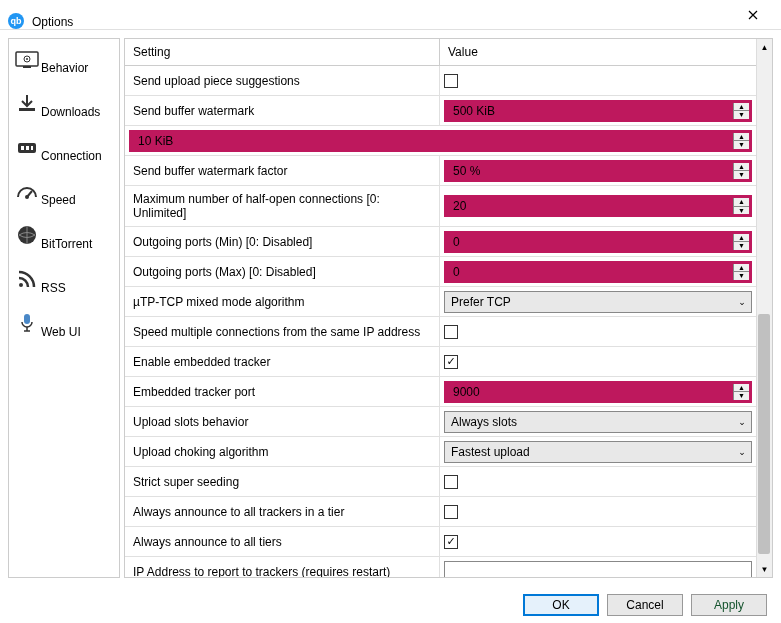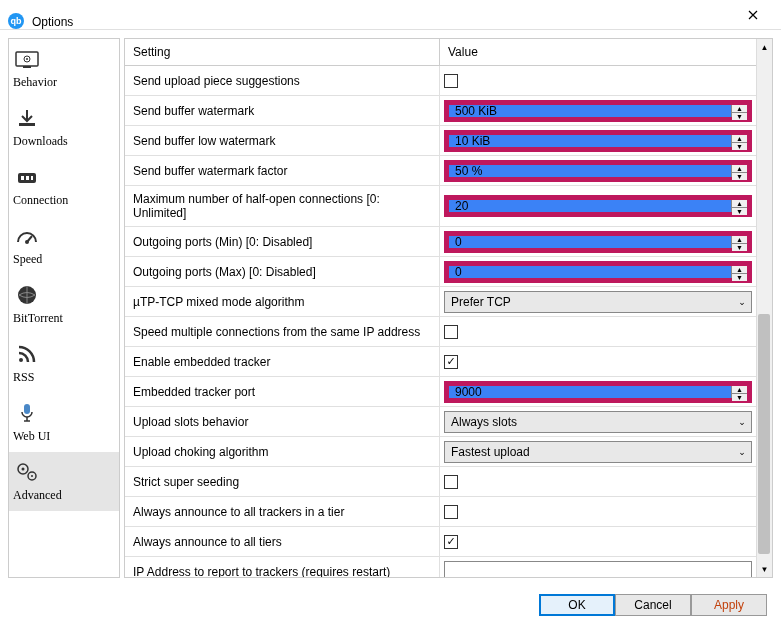--- a/index.html
+++ b/index.html
@@ -6,59 +6,59 @@
 body { font-family: "Segoe UI", Tahoma, sans-serif; font-size: 12px; background: #fff; width: 781px; height: 623px; overflow: hidden; }
 
 .titlebar { height: 30px; display: flex; align-items: flex-end; padding: 0 8px; border-bottom: 1px solid #e0e0e0; }
 .titlebar .app-icon { width: 16px; height: 16px; background: #2196f3; border-radius: 50%; margin-right: 8px; display: flex; align-items: center; justify-content: center; color: #fff; font-size: 9px; font-weight: bold; }
 .titlebar .title { flex: 1; font-size: 12px; }
 .titlebar .close { width: 40px; height: 28px; display: flex; align-items: center; justify-content: center; cursor: pointer; }
 
 .main { display: flex; height: 556px; padding: 8px; gap: 4px; }
 
 .sidebar { width: 112px; border: 1px solid #ccc; background: #fff; overflow-y: auto; }
-.sidebar-item { display: flex; flex-direction: column; align-items: flex-start; padding: 8px 4px; cursor: pointer; font-family: Liberation Serif, serif; }
+.sidebar-item { display: flex; flex-direction: row; align-items: flex-end; padding: 8px 4px; cursor: pointer; }
 .sidebar-item.selected { background: #e5e5e5; }
 .sidebar-item .icon-box { width: 28px; height: 24px; display: flex; align-items: center; justify-content: center; margin-bottom: 4px; }
 .sidebar-item .label { font-size: 12px; color: #000; }
 
 .content { flex: 1; border: 1px solid #ccc; display: flex; flex-direction: column; position: relative; }
 .header-row { display: flex; background: #fff; border-bottom: 1px solid #ccc; }
 .header-cell { padding: 6px 8px; font-size: 12px; }
 .header-cell.setting { width: 315px; border-right: 1px solid #ccc; }
 .header-cell.value { flex: 1; }
 
 .scroll-area { flex: 1; overflow-y: auto; position: relative; }
 .row { display: flex; border-bottom: 1px solid #e0e0e0; min-height: 30px; align-items: stretch; }
 .cell-setting { width: 315px; padding: 6px 8px; display: flex; align-items: center; border-right: 1px solid #e0e0e0; }
 .cell-value { flex: 1; padding: 2px 4px; display: flex; align-items: center; }
 
 .checkbox { width: 14px; height: 14px; border: 1px solid #333; background: #fff; display: inline-flex; align-items: center; justify-content: center; cursor: pointer; }
 .checkbox.checked::after { content: "✓"; font-size: 11px; line-height: 1; }
 
-.spinner { display: flex; width: 100%; border: 5px solid #be185d; background: #3b82f6; height: 22px; }
+.spinner { display: flex; width: 100%; border: 3px solid #be185d; background: #be185d; height: 22px; }
 .spinner-input { flex: 1; border: none; padding: 2px 6px; font-size: 12px; outline: none; background: transparent; }
 .spinner-btns { display: flex; flex-direction: column; width: 16px; border-left: 1px solid #888; }
 .spinner-btn { flex: 1; display: flex; align-items: center; justify-content: center; font-size: 7px; cursor: pointer; background: #f0f0f0; }
 .spinner-btn:first-child { border-bottom: 1px solid #888; }
 
 .dropdown { display: flex; width: 100%; border: 1px solid #888; background: #e8e8e8; height: 22px; align-items: center; cursor: pointer; }
 .dropdown-val { flex: 1; padding: 2px 6px; font-size: 12px; }
 .dropdown-arrow { width: 18px; display: flex; align-items: center; justify-content: center; font-size: 9px; }
 
 .textinput { width: 100%; border: 1px solid #888; background: #fff; height: 22px; padding: 2px 6px; font-size: 12px; }
 
 .vscroll { position: absolute; right: 0; top: 0; bottom: 0; width: 16px; background: #f0f0f0; border-left: 1px solid #ddd; }
 .vscroll-btn { height: 16px; background: #f0f0f0; display: flex; align-items: center; justify-content: center; font-size: 8px; cursor: pointer; }
 .vscroll-thumb { position: absolute; right: 2px; width: 12px; background: #c0c0c0; border-radius: 2px; }
 
-.footer { height: 37px; display: flex; align-items: center; justify-content: flex-end; padding: 0 14px; gap: 0; }
+.footer { height: 37px; display: flex; align-items: center; justify-content: flex-end; padding: 0 14px; gap: 8px; }
 .btn { min-width: 76px; height: 22px; border: 1px solid #999; background: #e8e8e8; font-size: 12px; cursor: pointer; }
 .btn.primary { border: 2px solid #0078d7; background: #e5f1fb; }
-.btn.disabled { color: #c2410c; cursor: default; }
+.btn.disabled { color: #14532d; cursor: default; }
 </style>
 </head>
 <body>
 
 <div class="titlebar">
   <div class="app-icon">qb</div>
   <div class="title">Options</div>
   <div class="close">
     <svg width="10" height="10" viewBox="0 0 10 10">
         <path d="M1 1 L9 9 M9 1 L1 9" stroke="#000" stroke-width="1.2"></path>
@@ -132,31 +132,20 @@
       <div class="icon-box">
           <svg width="16" height="22" viewBox="0 0 16 22">
             <rect x="5" y="2" width="6" height="10" rx="3" fill="#4a88c7"></rect>
             <path d="M3 10 A5 5 0 0 0 13 10" fill="none" stroke="#333" stroke-width="1.5"></path>
             <line x1="8" y1="15" x2="8" y2="19" stroke="#333" stroke-width="1.5"></line>
             <line x1="5" y1="19" x2="11" y2="19" stroke="#333" stroke-width="1.5"></line>
           </svg>
         </div>
       <div class="label">Web UI</div>
     </div>
-    <div class="sidebar-item selected">
-      <div class="icon-box">
-          <svg width="24" height="22" viewBox="0 0 24 22">
-            <circle cx="8" cy="8" r="5" fill="none" stroke="#333" stroke-width="1.5"></circle>
-            <circle cx="8" cy="8" r="1.5" fill="#333"></circle>
-            <circle cx="17" cy="15" r="4" fill="none" stroke="#333" stroke-width="1.5"></circle>
-            <circle cx="17" cy="15" r="1" fill="#333"></circle>
-          </svg>
-        </div>
-      <div class="label">Advanced</div>
-    </div>
   </div>
 
   <div class="content">
     <div class="header-row">
       <div class="header-cell setting">Setting</div>
       <div class="header-cell value">Value</div>
     </div>
     <div class="scroll-area" id="rows-container" style="padding-right:16px;">
         <div class="row">
           <div class="cell-setting">Send upload piece suggestions</div>
@@ -170,21 +159,20 @@
             <div class="spinner">
               <input class="spinner-input" value="500 KiB" style="">
               <div class="spinner-btns">
                 <div class="spinner-btn">▲</div>
                 <div class="spinner-btn">▼</div>
               </div>
             </div>
           </div>
         </div>
         <div class="row">
-          <div class="cell-setting">Send buffer low watermark</div>
           <div class="cell-value">
             <div class="spinner">
               <input class="spinner-input" value="10 KiB" style="">
               <div class="spinner-btns">
                 <div class="spinner-btn">▲</div>
                 <div class="spinner-btn">▼</div>
               </div>
             </div>
           </div>
         </div>

